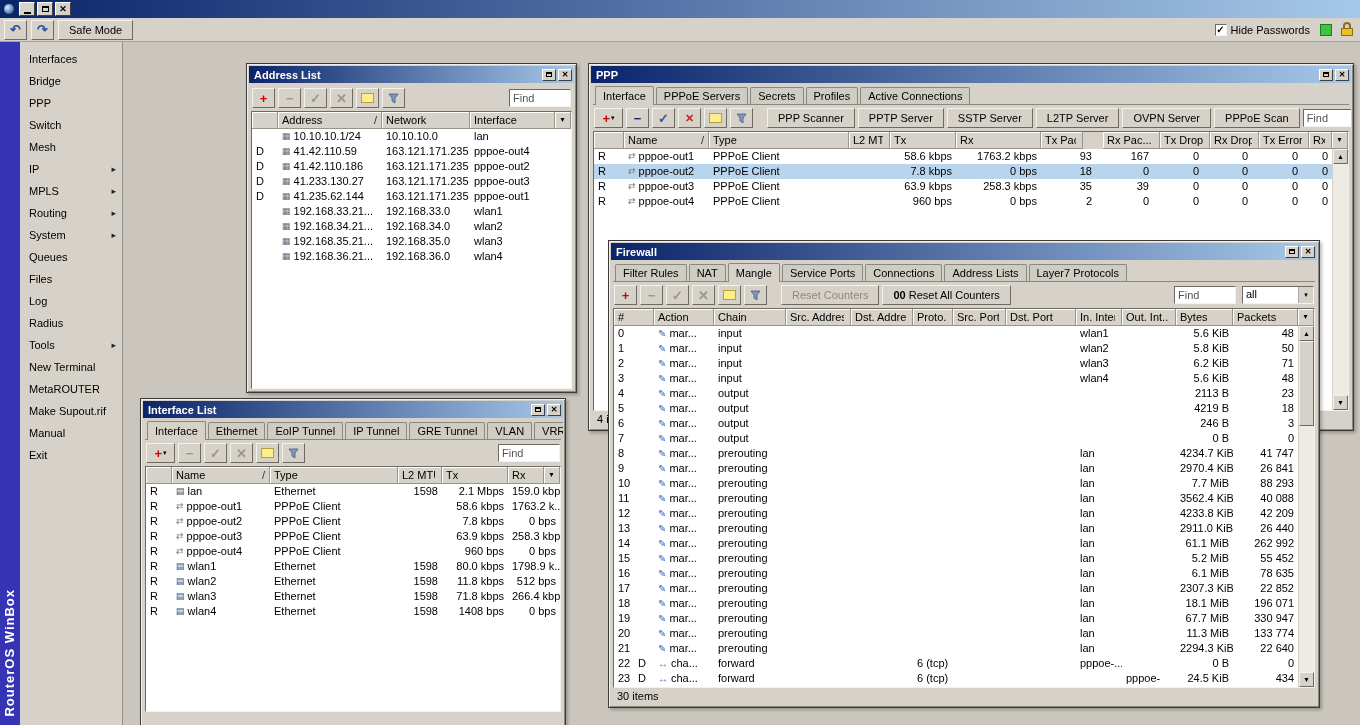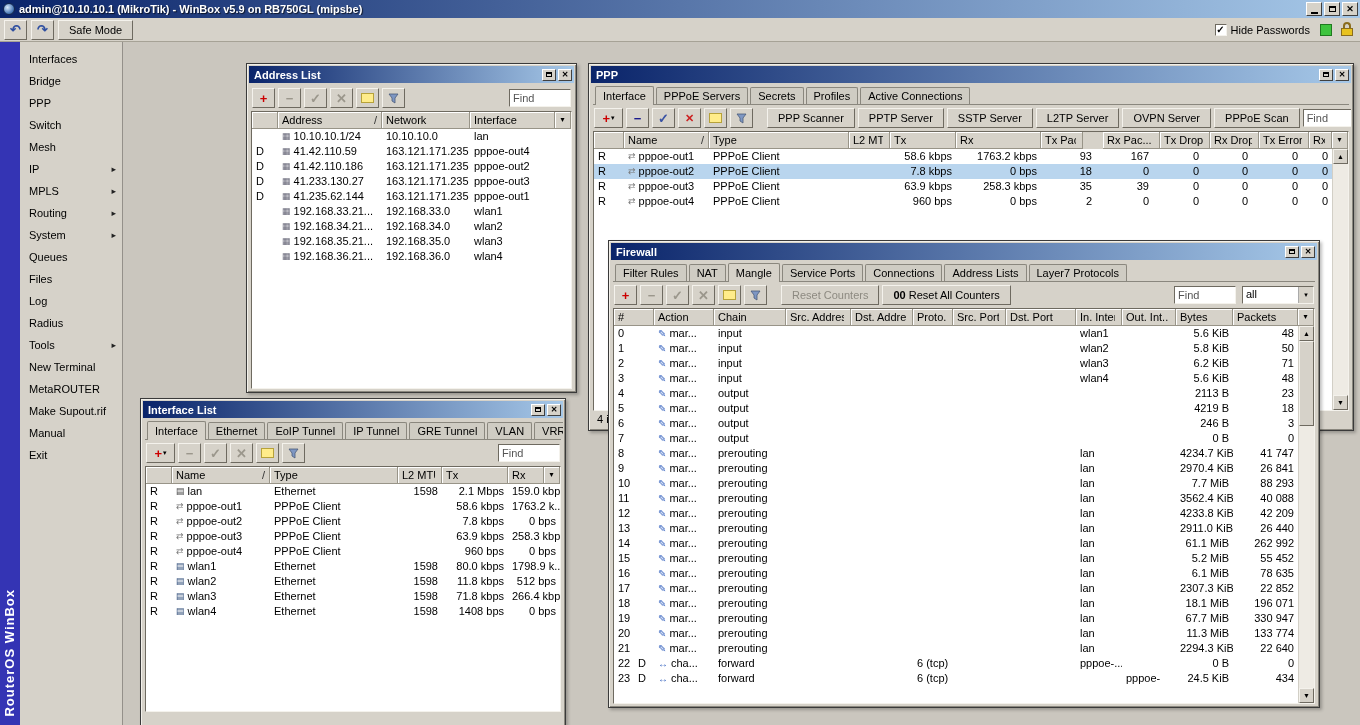--- a/index.html
+++ b/index.html
@@ -180,21 +180,20 @@
   #win-interface .hcells>span:nth-of-type(4){width:66px;}
   #win-interface .hcells>span:nth-of-type(5){flex:1;}
 
   .funnel{display:block;}
 </style>
 </head>
 <body>
 
 <div class="app-titlebar">
   <span class="app-icon"></span>
-  <span class="app-title">admin@10.10.10.1 (MikroTik) - WinBox v5.9 on RB750GL (mipsbe)</span>
   <span class="winbtns">
     <span class="wbtn">
         <span class="g-min"></span>
       </span>
     <span class="wbtn">
         <span class="g-rest"></span>
       </span>
     <span class="wbtn">
         <span class="g-close">✕</span>
       </span>
@@ -1433,14 +1432,15 @@
           </div>
         <div class="vscroll">
           <span class="sbtn up"></span>
           <span class="strack">
               <span class="sthumb"></span>
             </span>
           <span class="sbtn down"></span>
         </div>
       </div>
     </div>
+    <div class="wstatus">30 items</div>
   </div>
 </div>
 
 </body></html>

